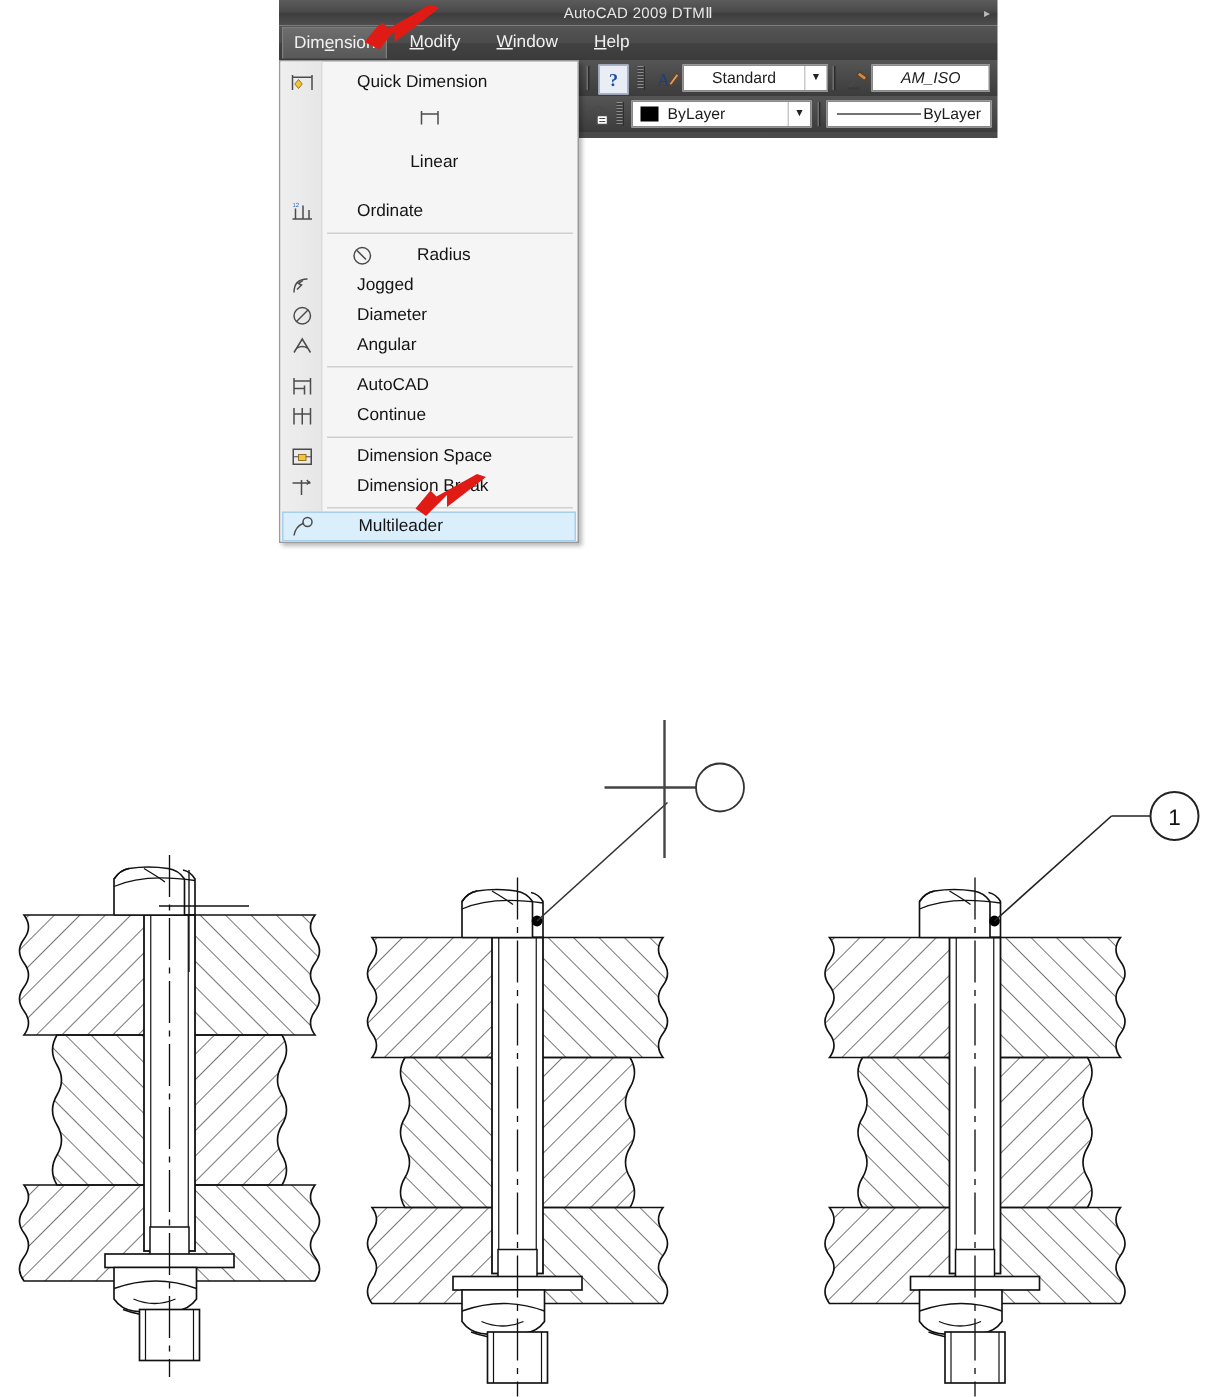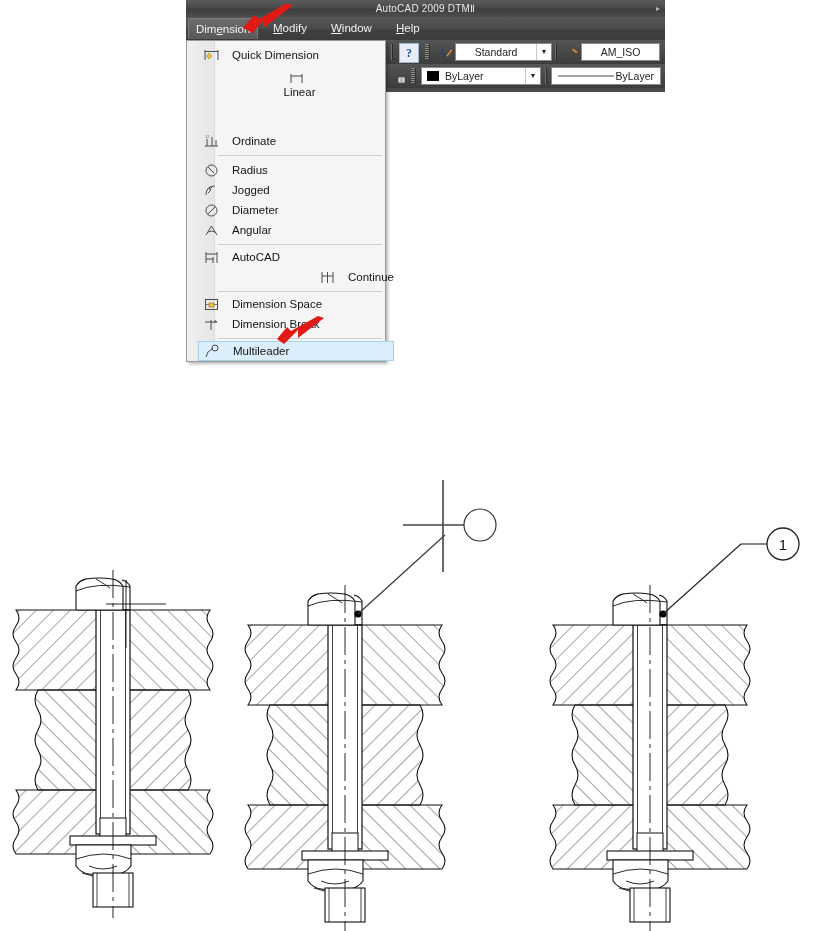--- a/index.html
+++ b/index.html
@@ -43,21 +43,21 @@
      box-shadow:1px 0 0 #2e2e2e;}
   .sep-v{position:absolute;top:4px;width:1px;height:16px;background:#6e6e6e;
      box-shadow:1px 0 0 #2b2b2b;}
 
   
   #dim-menu{position:absolute;left:186px;top:40px;width:200px;height:322px;
     background:#f5f5f5;border:1px solid #9a9a9a;box-sizing:border-box;
     box-shadow:2px 2px 3px rgba(0,0,0,.28);}
   #dim-menu .gutter{position:absolute;left:0;top:0;width:27px;height:100%;
     background:linear-gradient(to right,#efefef,#e6e6e6);border-right:1px solid #dcdcdc;}
-  .mrow{position:absolute;left:11px;width:196px;height:20px;display:flex;align-items:center;}
+  .mrow{position:absolute;left:1px;width:196px;height:20px;display:flex;align-items:center;gap:16px;}
   .mrow .mico{width:27px;height:20px;display:flex;align-items:center;justify-content:center;
      position:relative;z-index:2;}
   .mrow .mlbl{font-size:11.5px;color:#141414;padding-left:7px;white-space:nowrap;}
   .mrow.sel{background:#dbeefb;border:1px solid #a8cfe8;box-sizing:border-box;width:196px;}
   .msep{position:absolute;left:31px;width:164px;height:1px;background:#d0d0d0;}
 
   
   .arrow{position:absolute;pointer-events:none;}
 
   
@@ -99,21 +99,21 @@
       <span class="carrow">▼</span>
     </div>
     <div class="sep-v" style="left:170px;"></div>
     <div class="tb-btn" style="left:176px;">
       <svg width="17" height="17" viewBox="0 0 17 17">
         <path d="M3 13 L11 4" stroke="#4a4a4a" stroke-width="1"></path>
         <path d="M10 3 L15 6.5 L13.2 8.6 L8.4 5 Z" fill="#c98a52" stroke="#5d3a17" stroke-width=".7"></path>
         <line x1="2" y1="14" x2="10" y2="14" stroke="#3a3a3a" stroke-width="1.2"></line>
       </svg>
     </div>
-    <div class="tb-combo" style="left:196px;width:79px;justify-content:center;">
+    <div class="tb-combo" style="left:196px;width:79px;justify-content:center;font-style:italic;">
       <span class="cval">AM_ISO</span>
     </div>
   </div>
 
   <div class="tb-strip" id="tb-row2">
     <div class="tb-btn" style="left:4px;">
       <svg width="17" height="17" viewBox="0 0 17 17">
         <path d="M2 5 L8 2 L14 5 L8 8 Z" fill="none" stroke="#4a4a4a" stroke-width="1"></path>
         <rect x="7" y="8" width="7" height="6" fill="#fff" stroke="#4a4a4a" stroke-width="1"></rect>
         <line x1="8.5" y1="10" x2="12.5" y2="10" stroke="#4a4a4a" stroke-width=".8"></line>
@@ -175,21 +175,21 @@
         <line x1="9" y1="12" x2="9" y2="3" stroke="#4b4b4b"></line>
         <line x1="13" y1="12" x2="13" y2="6" stroke="#4b4b4b"></line>
         <text x="2" y="4" font-size="4" fill="#3b72b8" font-family="Liberation Sans, sans-serif">12</text>
       </svg>
     </span>
     <span class="mlbl">Ordinate</span>
   </div>
 
   <div class="msep" style="top:114px;"></div>
 
-  <div class="mrow" style="top:119px;">
+  <div class="mrow" style="top:119px;padding-left:40px;">
     <span class="mico">
       <svg width="17" height="15" viewBox="0 0 17 15">
         <circle cx="8.5" cy="7.5" r="5.5" fill="none" stroke="#4b4b4b"></circle>
         <line x1="5" y1="4" x2="11" y2="10" stroke="#4b4b4b"></line>
       </svg>
     </span>
     <span class="mlbl">Radius</span>
   </div>
 
   <div class="mrow" style="top:139px;">
@@ -230,21 +230,21 @@
         <line x1="3" y1="2" x2="3" y2="13" stroke="#4b4b4b"></line>
         <line x1="14" y1="2" x2="14" y2="13" stroke="#4b4b4b"></line>
         <line x1="3" y1="4" x2="14" y2="4" stroke="#4b4b4b"></line>
         <line x1="3" y1="9" x2="10" y2="9" stroke="#4b4b4b"></line>
         <line x1="10" y1="7" x2="10" y2="13" stroke="#4b4b4b"></line>
       </svg>
     </span>
     <span class="mlbl">AutoCAD</span>
   </div>
 
-  <div class="mrow" style="top:226px;justify-content:flex-end;">
+  <div class="mrow" style="top:226px;">
     <span class="mico">
       <svg width="17" height="15" viewBox="0 0 17 15">
         <line x1="3" y1="2" x2="3" y2="13" stroke="#4b4b4b"></line>
         <line x1="8.5" y1="2" x2="8.5" y2="13" stroke="#4b4b4b"></line>
         <line x1="14" y1="2" x2="14" y2="13" stroke="#4b4b4b"></line>
         <line x1="3" y1="6" x2="14" y2="6" stroke="#4b4b4b"></line>
       </svg>
     </span>
     <span class="mlbl">Continue</span>
   </div>

